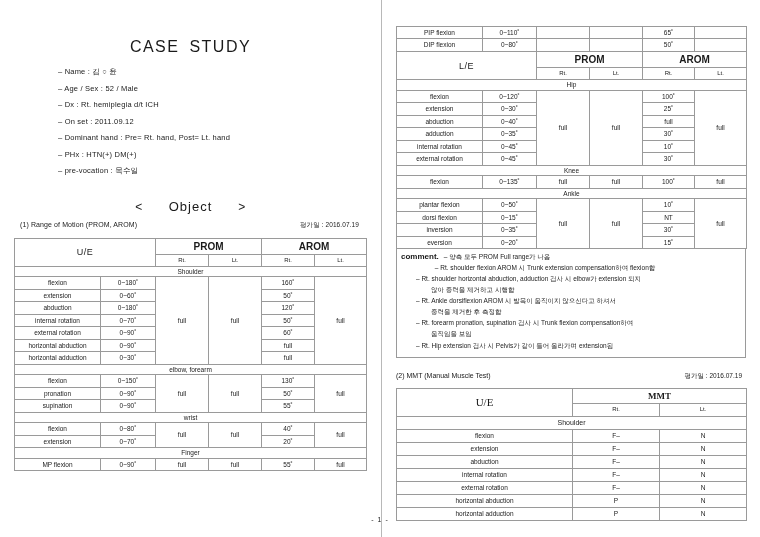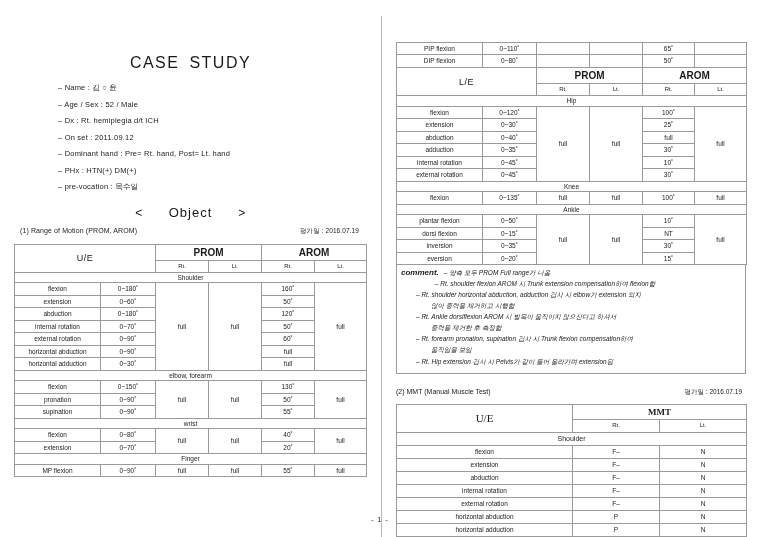--- a/index.html
+++ b/index.html
@@ -5,21 +5,21 @@
   * { box-sizing: border-box; }
   html, body { margin:0; padding:0; }
   body {
     width:760px; height:537px;
     background:#ffffff;
     font-family:"Liberation Sans","DejaVu Sans",sans-serif;
     color:#1a1a1a;
     position:relative;
     overflow:hidden;
   }
-  .page { position:absolute; top:16px; bottom:0; }
+  .page { position:absolute; top:0; bottom:0; }
   .page-left  { left:0;   width:381px; }
   .page-right { left:381px; width:379px; border-left:1px solid #b8b8b8; }
 
   
   .doc-title {
     text-align:center;
     font-size:16px;
     letter-spacing:1.5px;
     margin-top:38px;
     font-weight:400;
@@ -101,21 +101,20 @@
   table.rom.right { width:350px; margin:0; }
 
   .comment-box {
     width:350px;
     margin:0 0 0 14px;
     border:0.5px solid #9a9a9a;
     border-top:none;
     font-size:6.5px;
     padding:3px 4px 5px 4px;
     line-height:1.55;
-    font-style:italic;
   }
   .comment-box .ctitle {
     font-weight:bold;
     font-size:8px;
     float:left;
     margin-right:5px;
     margin-top:-1px;
   }
   .comment-box ul { margin:0; padding:0; }
   .comment-box li {
@@ -175,21 +174,21 @@
   <ul class="subject-list">
     <li>– Name : 김 ○ 윤</li>
     <li>– Age / Sex : 52 / Male</li>
     <li>– Dx : Rt. hemiplegia d/t ICH</li>
     <li>– On set :   2011.09.12</li>
     <li>– Dominant hand : Pre= Rt. hand, Post= Lt. hand</li>
     <li>– PHx :  HTN(+) DM(+)</li>
     <li>– pre-vocation :  목수일</li>
   </ul>
 
-  <div class="section-head" style="margin-top:14px;">
+  <div class="section-head" style="margin-top:24px;">
     <span class="chev">&lt;</span><span class="lbl">Object</span><span class="chev">&gt;</span>
   </div>
 
 
   <div class="sub-line">
     <span>(1) Range of Motion (PROM, AROM)</span>
     <span class="date">평가일 : 2016.07.19</span>
   </div>
 
   <table class="rom">

